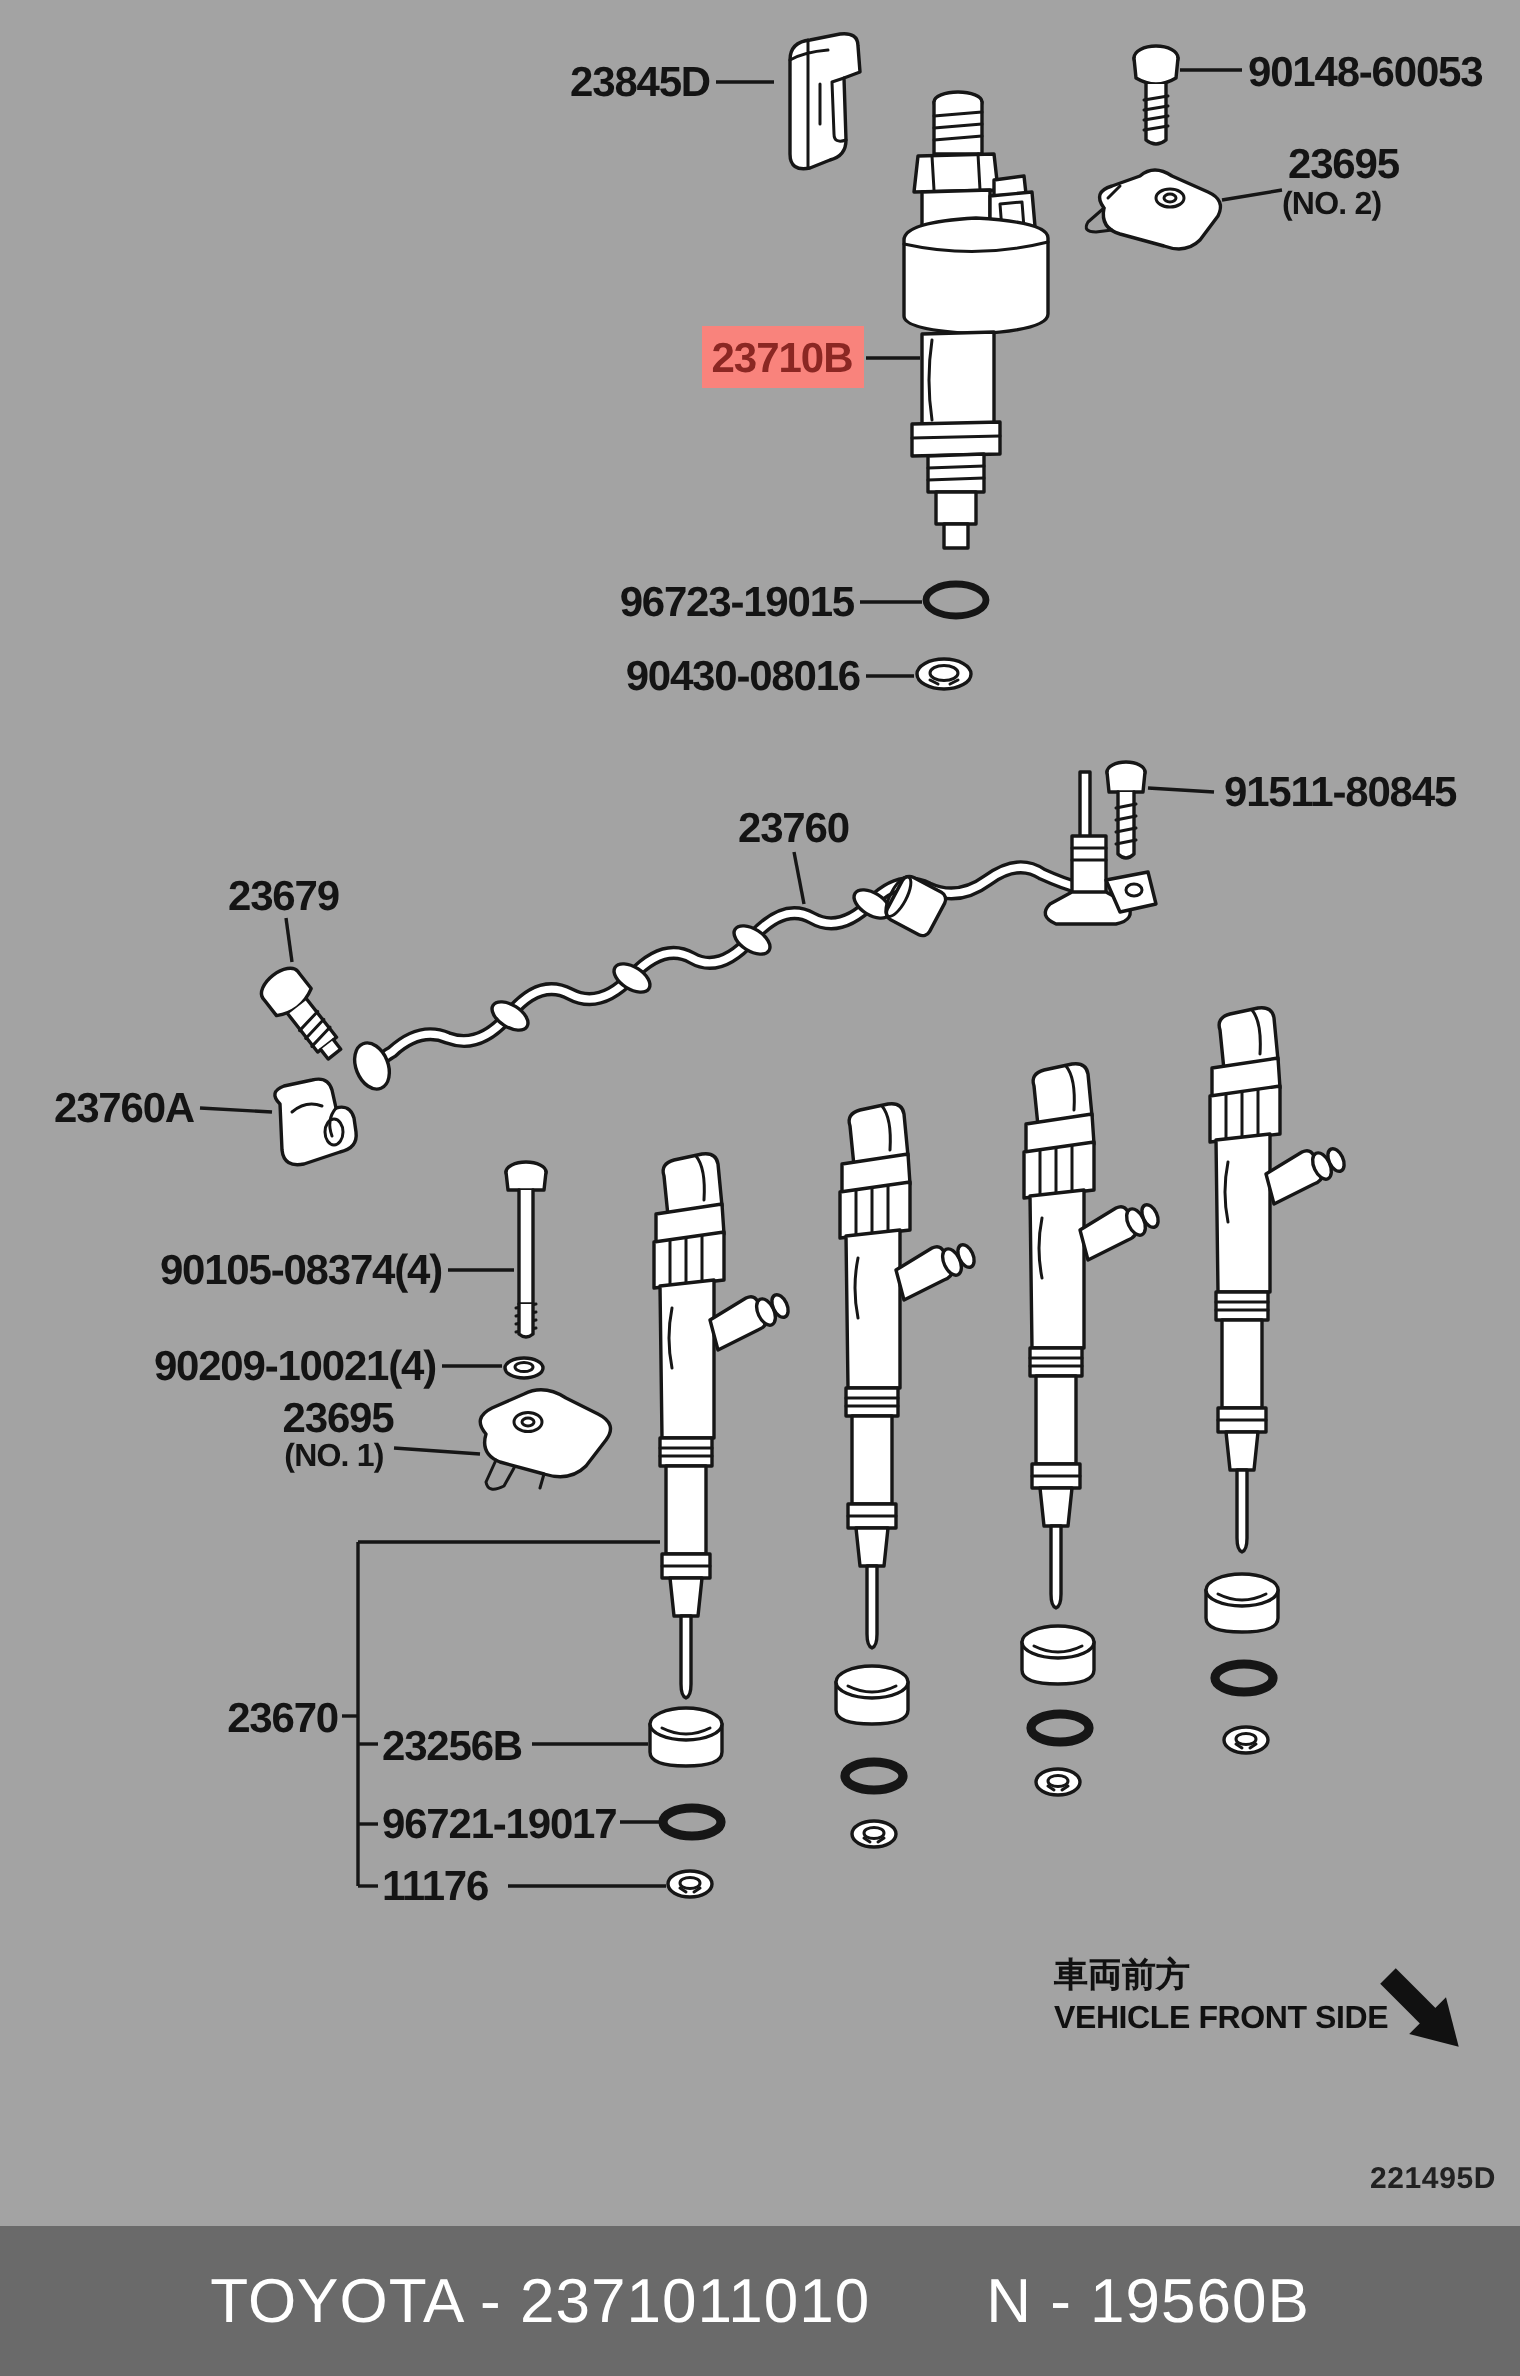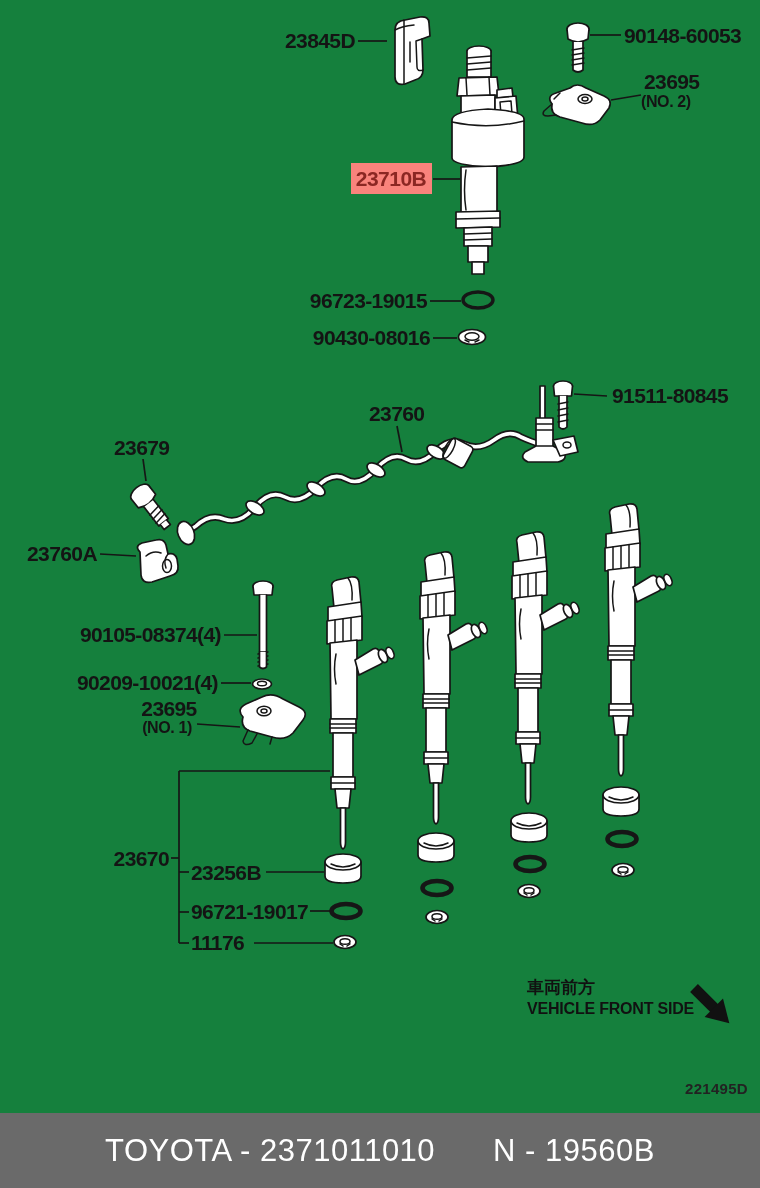--- a/index.html
+++ b/index.html
@@ -1,16 +1,16 @@
 <!DOCTYPE html>
 <html><head>
 <meta charset="utf-8">
 <style>
   html,body{margin:0;padding:0;background:#fff;}
-  .page{position:relative;width:760px;height:1188px;background:#15803d;overflow:hidden;
+  .page{position:relative;width:760px;height:1188px;background:#a3a3a3;overflow:hidden;
         font-family:"Liberation Sans",sans-serif;}
   svg text{user-select:none;}
   .lbl{font-family:"Liberation Sans",sans-serif;font-weight:bold;font-size:21px;
        letter-spacing:-0.6px;fill:#141414;}
   .lbl-sm{font-family:"Liberation Sans",sans-serif;font-weight:bold;font-size:16px;
        letter-spacing:-0.4px;fill:#141414;}
   .hl{font-family:"Liberation Sans",sans-serif;font-weight:bold;font-size:21px;letter-spacing:-0.5px;}
   .note-jp{font-family:"Liberation Sans",sans-serif;font-weight:bold;font-size:17px;fill:#111;}
   .note-en{font-family:"Liberation Sans",sans-serif;font-weight:bold;font-size:16px;
        letter-spacing:-0.2px;fill:#111;}

